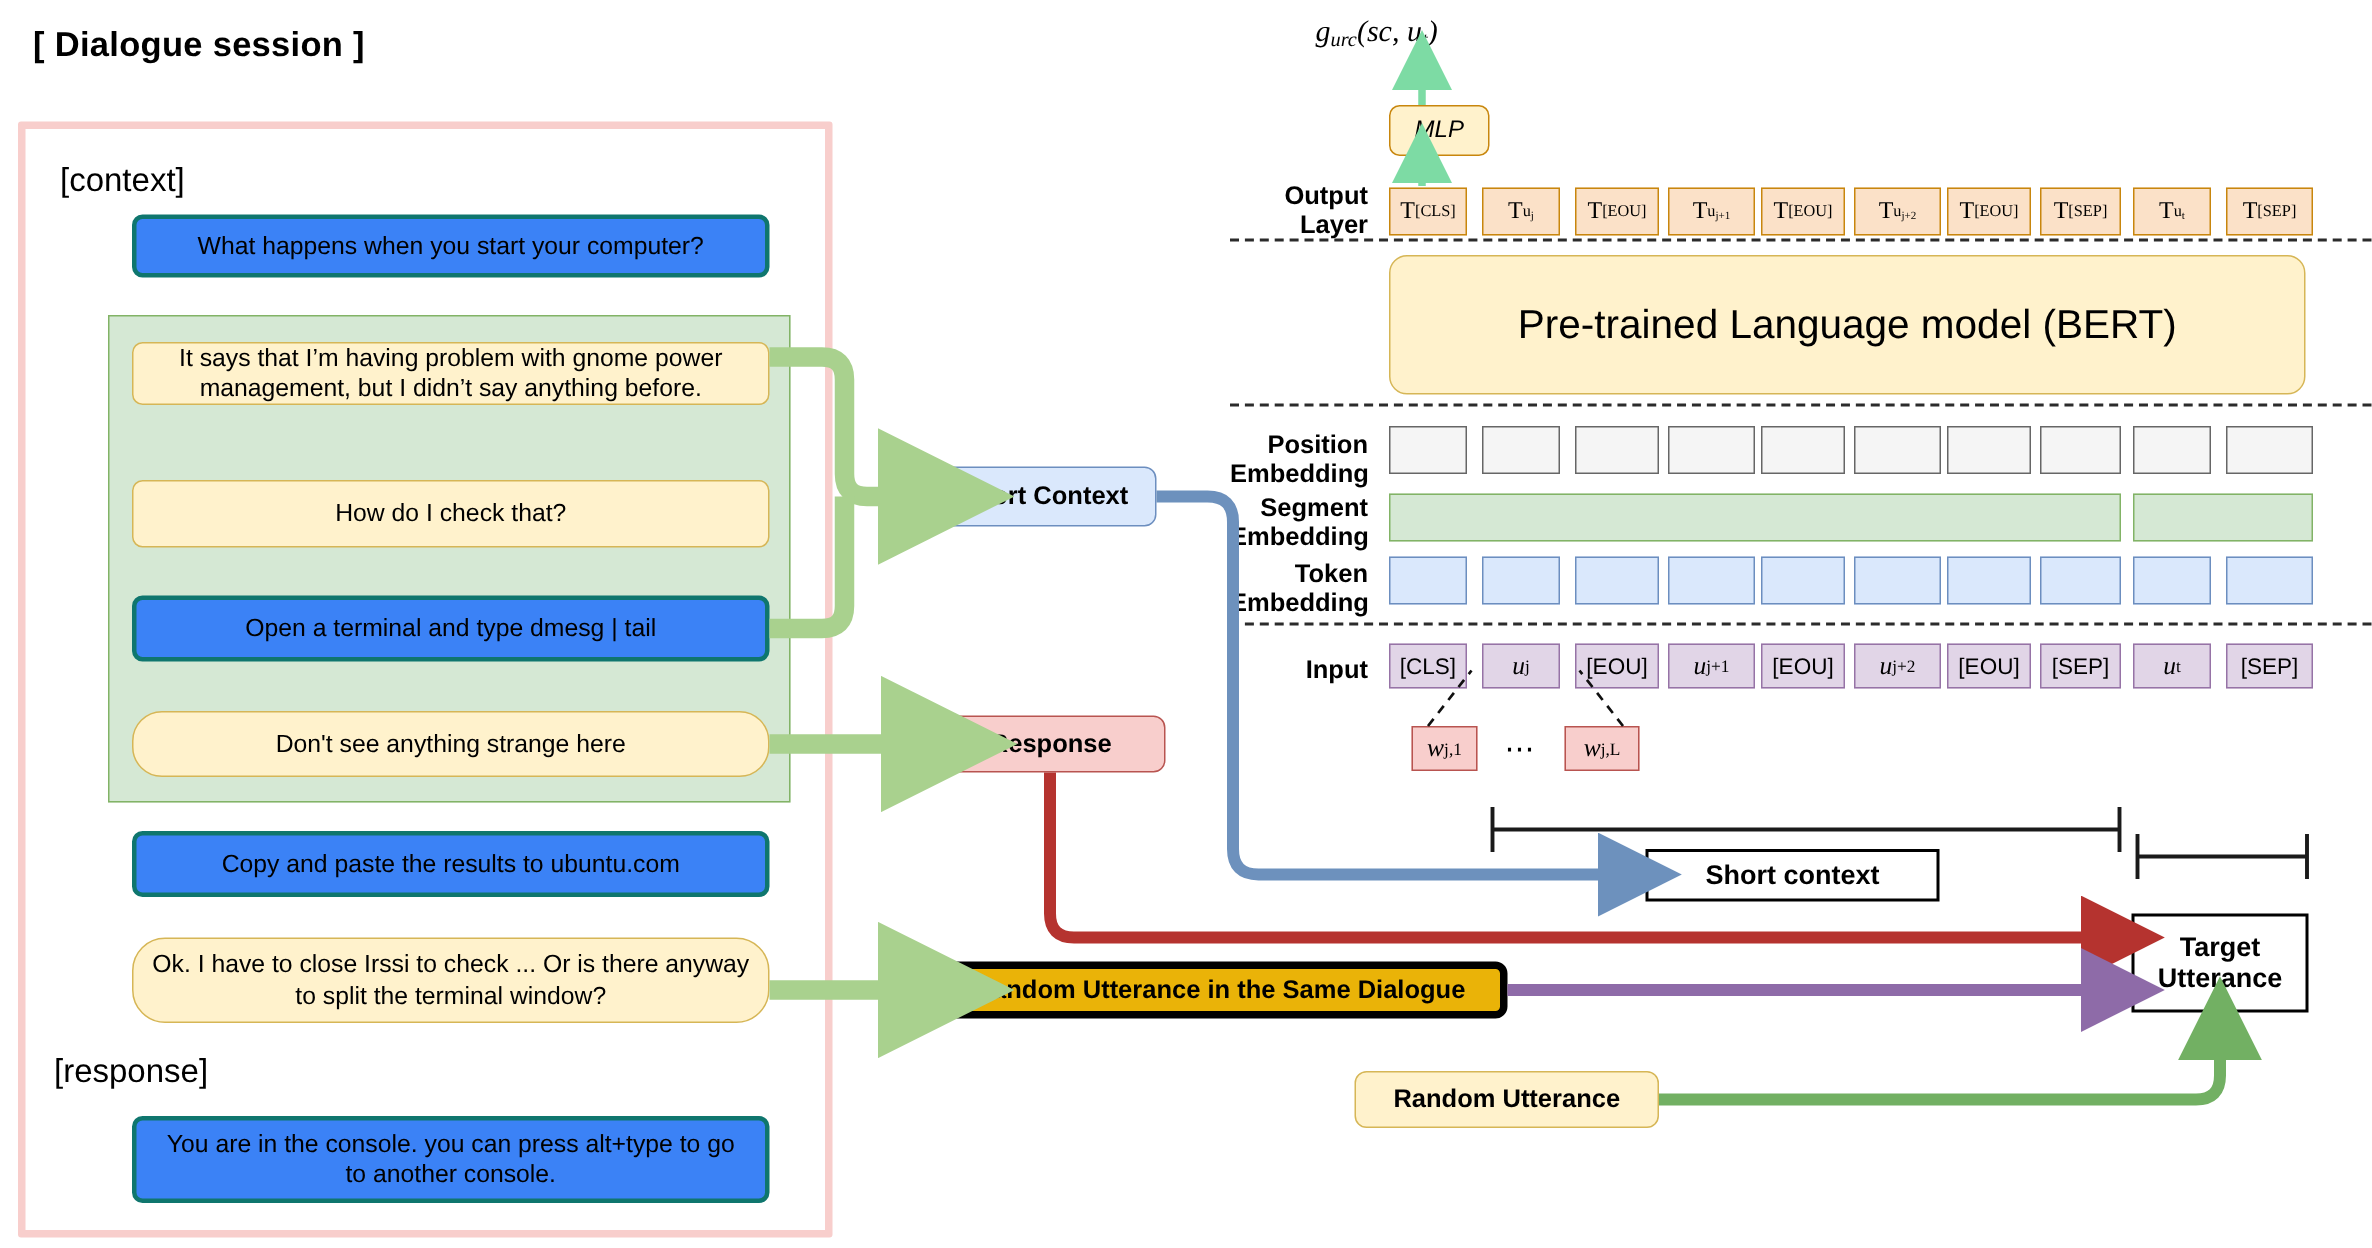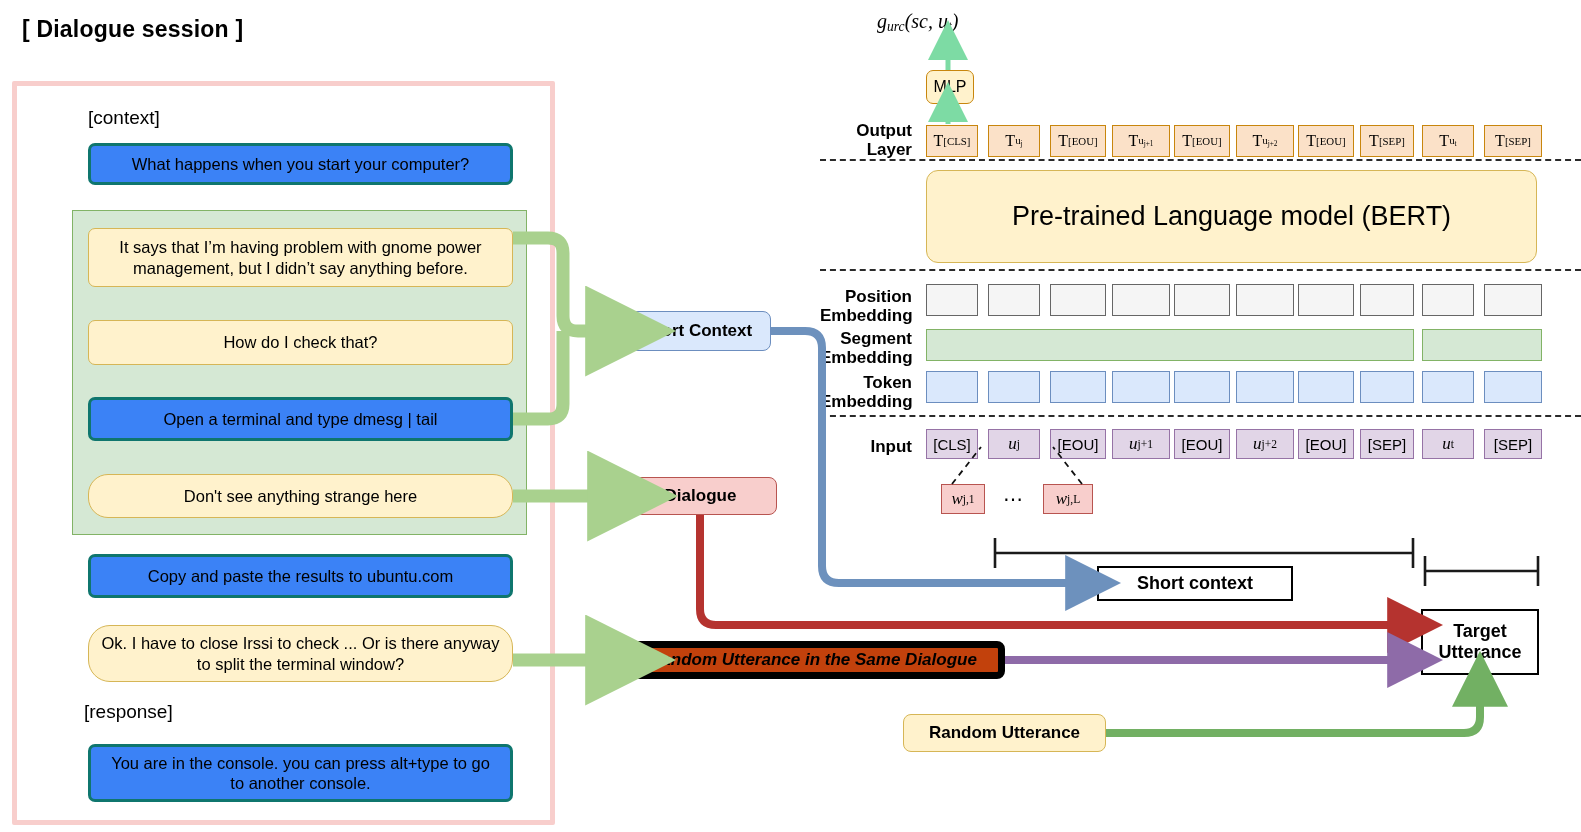--- a/index.html
+++ b/index.html
@@ -5,40 +5,40 @@
   html,body{margin:0;padding:0;background:#ffffff;}
   body{width:1581px;height:832px;position:relative;overflow:hidden;
        font-family:"Liberation Sans",sans-serif;color:#000;}
   .abs{position:absolute;}
   .ctr{display:flex;align-items:center;justify-content:center;text-align:center;}
 
   
   #dialogue-panel{left:12px;top:81px;width:543px;height:744px;
       border:5px solid #f8cecc;background:#ffffff;border-radius:2px;box-sizing:border-box;}
   #session-title{left:22px;top:16px;font-size:23px;font-weight:bold;letter-spacing:.2px;}
-  .section-label{font-size:19px;margin-left:48px;}
+  .section-label{font-size:22px;}
   #context-label{left:40px;top:107px;}
   #response-label{left:36px;top:701px;}
 
   #short-context-group{left:72px;top:210px;width:455px;height:325px;
       background:#d5e8d4;border:1px solid #82b366;box-sizing:border-box;}
 
   .bubble{box-sizing:border-box;border-radius:7px;font-size:16.5px;line-height:1.22;
       padding:6px 12px;}
   .bubble.blue{background:#3b82f6;border:3px solid #0f766e;}
   .bubble.yellow{background:#fff2cc;border:1px solid #d6b656;}
 
   
   .stage{box-sizing:border-box;border-radius:8px;font-weight:bold;font-size:17px;}
   #short-context-box{left:621px;top:311px;width:150px;height:40px;
       background:#dae8fc;border:1px solid #6c8ebf;}
   #response-box{left:624px;top:477px;width:153px;height:38px;
       background:#f8cecc;border:1px solid #b85450;}
   #random-utt-same-box{left:621px;top:641px;width:384px;height:38px;
-      background:#c2410c;border:7px solid #000000;font-style:italic;}
+      background:#eab308;border:5px solid #000000;}
   #random-utterance-box{left:903px;top:714px;width:203px;height:38px;
       background:#fff2cc;border:1px solid #d6b656;}
 
   
   #bert-box{left:926px;top:170px;width:611px;height:93px;background:#fff2cc;
       border:1px solid #d6b656;border-radius:12px;box-sizing:border-box;font-size:27px;}
   .dashline{border-top:2px dashed #2b2b2b;height:0;}
   #dash-top{left:820px;top:159px;width:761px;}
   #dash-mid{left:820px;top:269px;width:761px;}
   #dash-bot{left:820px;top:415px;width:761px;}
@@ -56,22 +56,22 @@
       font-family:"Liberation Serif",serif;font-size:16px;}
   .pos-cell{height:32px;top:284px;background:#f5f5f5;border:1.6px solid #666666;}
   .tok-cell{height:32px;top:371px;background:#dae8fc;border:1.6px solid #6c8ebf;}
   .seg-cell{height:32px;top:329px;background:#d5e8d4;border:1.6px solid #82b366;}
   .intok{height:30px;top:429px;background:#e1d5e7;border:1.6px solid #9673a6;
       font-size:15px;}
   .intok.serif{font-family:"Liberation Serif",serif;font-size:17px;}
   .wbox{height:30px;top:484px;background:#f8cecc;border:1.6px solid #b85450;
       font-family:"Liberation Serif",serif;font-size:17px;}
 
-  #mlp-box{left:926px;top:70px;width:48px;height:34px;background:#fff2cc;
-      border:1.6px solid #c8860d;border-radius:7px;box-sizing:border-box;font-size:16px;}
+  #mlp-box{left:926px;top:70px;width:67px;height:34px;background:#fff2cc;
+      border:1.6px solid #c8860d;border-radius:7px;box-sizing:border-box;font-size:16px;font-style:italic;}
   #gurc-formula{left:877px;top:10px;font-family:"Liberation Serif",serif;
       font-size:20px;font-style:italic;}
 
   .plain-box{box-sizing:border-box;border:2px solid #000;background:#fff;
       font-weight:bold;}
   #short-context-out{left:1097px;top:566px;width:196px;height:35px;font-size:18px;}
   #target-utterance{left:1421px;top:609px;width:118px;height:66px;font-size:18px;
       line-height:1.15;}
 
   .sub{font-size:.68em;vertical-align:-.25em;}
@@ -83,30 +83,30 @@
 <div class="abs" id="session-title">[ Dialogue session ]</div>
 
 <div class="abs" id="dialogue-panel"></div>
 
 <div class="abs" id="short-context-group"></div>
 
 <div class="abs section-label" id="context-label">[context]</div>
 <div class="abs section-label" id="response-label">[response]</div>
 
 <div class="abs bubble blue ctr" style="left:88px;top:143px;width:425px;height:42px;">What happens when you start your computer?</div>
-<div class="abs bubble yellow ctr" style="left:88px;top:228px;width:425px;height:59px;">It says that I’m having problem with gnome power management, but I didn’t say anything before.</div>
+<div class="abs bubble yellow ctr" style="left:88px;top:228px;width:425px;height:42px;">It says that I’m having problem with gnome power management, but I didn’t say anything before.</div>
 <div class="abs bubble yellow ctr" style="left:88px;top:320px;width:425px;height:45px;">How do I check that?</div>
 <div class="abs bubble blue ctr" style="left:88px;top:397px;width:425px;height:44px;">Open a terminal and type dmesg | tail</div>
 <div class="abs bubble yellow ctr" style="left:88px;top:474px;width:425px;height:44px;border-radius:20px;">Don't see anything strange here</div>
 <div class="abs bubble blue ctr" style="left:88px;top:554px;width:425px;height:44px;">Copy and paste the results to ubuntu.com</div>
 <div class="abs bubble yellow ctr" style="left:88px;top:625px;width:425px;height:57px;border-radius:22px;">Ok. I have to close Irssi to check ... Or is there anyway to split the terminal window?</div>
 <div class="abs bubble blue ctr" style="left:88px;top:744px;width:425px;height:58px;">You are in the console. you can press alt+type to go to another console.</div>
 
 <div class="abs stage ctr" id="short-context-box">Short Context</div>
-<div class="abs stage ctr" id="response-box">Dialogue</div>
+<div class="abs stage ctr" id="response-box">Response</div>
 <div class="abs stage ctr" id="random-utt-same-box">Random Utterance in the Same Dialogue</div>
 <div class="abs stage ctr" id="random-utterance-box">Random Utterance</div>
 
 <div class="abs" id="gurc-formula">g<span class="sub">urc</span>(<i>sc</i>, <i>u</i><span class="sub">t</span>)</div>
 
 <div class="abs ctr" id="mlp-box">MLP</div>
 
 <div class="abs dashline" id="dash-top"></div>
 <div class="abs ctr" id="bert-box">Pre-trained Language model (BERT)</div>
 <div class="abs dashline" id="dash-mid"></div>

